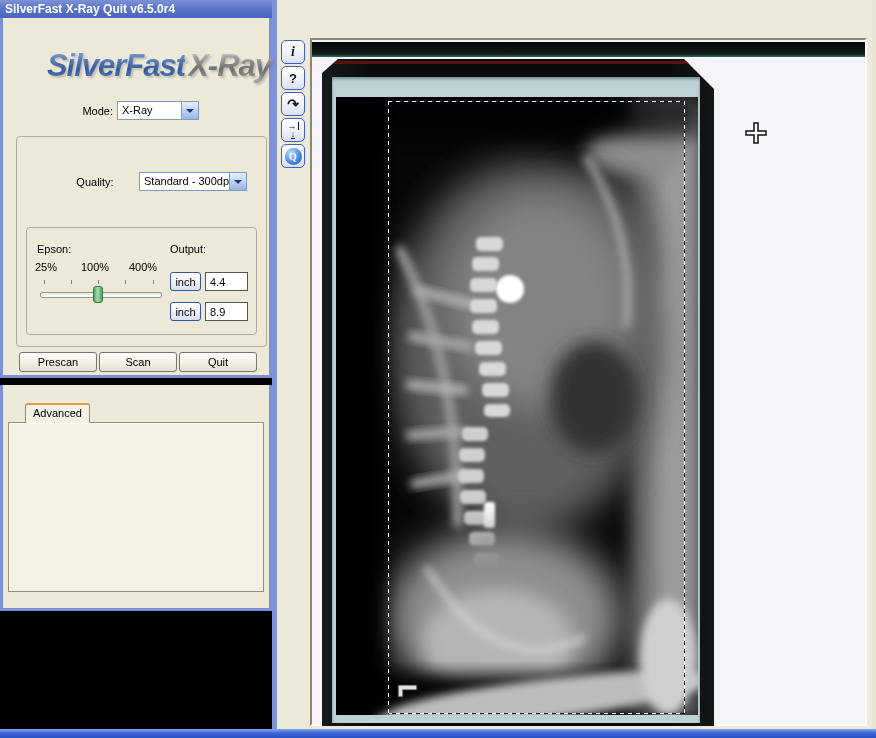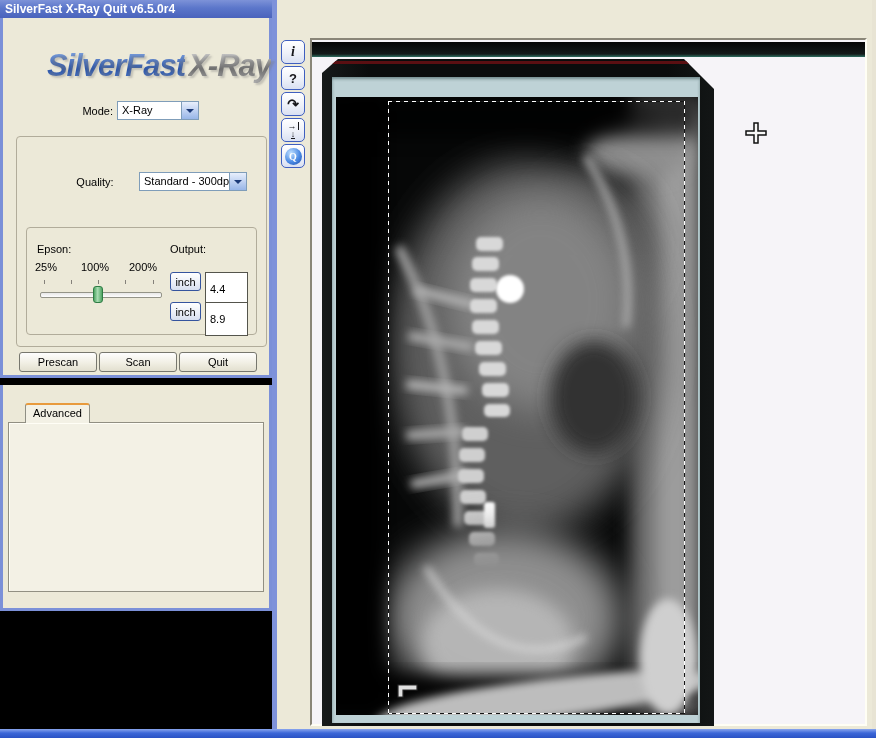--- a/index.html
+++ b/index.html
@@ -13,21 +13,21 @@
   .titlebar-settings{background:linear-gradient(180deg,#8aa0e4 0%,#5d78cc 55%,#4a66c4 100%);
     color:#fff;font-weight:bold;font-size:11px;line-height:17px;padding-left:5px;}
   .win-body{background:#ece9d8;border:3px solid #7b90d8;border-top:none;box-sizing:border-box;}
 
   .groupbox{border:1px solid #b1ac9a;border-radius:4px;}
   .xp-btn{display:flex;align-items:center;justify-content:center;box-sizing:border-box;
     border:1px solid #77776e;border-radius:3px;background:linear-gradient(180deg,#fefefe,#f1efe4 55%,#e2dfcf);
     font-size:11px;cursor:pointer;}
   .inch-btn{border:1px solid #35549e;background:linear-gradient(180deg,#ffffff,#eef1f8 50%,#d8dfef);}
   .valbox{box-sizing:border-box;border:1px solid #54544c;background:#fff;font-family:"Liberation Sans",sans-serif;
-    font-size:11px;padding:16px 4px;}
+    font-size:11px;padding:8px 4px;}
   .valbox:disabled{border:1px solid #93a7c6;color:#9aa6b6;background:#fbfbf7;}
 
   .combo{box-sizing:border-box;border:1px solid #7f9db9;background:#fff;display:flex;align-items:stretch;}
   .combo-val{flex:1;padding:2px 4px;line-height:13px;white-space:nowrap;overflow:hidden;}
   .combo-btn{width:16px;background:linear-gradient(180deg,#e8effc,#c0d2f2 50%,#98b6e8);
     border-left:1px solid #7f9db9;display:flex;align-items:center;justify-content:center;}
   .tri{width:0;height:0;border-left:4px solid transparent;border-right:4px solid transparent;border-top:4px solid #1c3a78;}
 
   .slider-track{background:linear-gradient(180deg,#e7e7e7,#fdfdfd);border:1px solid #949488;border-radius:2px;}
   .thin-track{height:2px;background:#a8a494;border-top:1px solid #8a866f;border-bottom:1px solid #fff;}
@@ -233,21 +233,21 @@
           </span>
       </div>
 
       <div class="abs groupbox" style="left:23px;top:209px;width:229px;height:106px;"></div>
 
       <div class="abs" style="left:34px;top:225px;">Epson:</div>
       <div class="abs" style="left:167px;top:225px;text-align:right;">Output:</div>
 
       <div class="abs" style="left:32px;top:243px;">25%</div>
       <div class="abs" style="left:78px;top:243px;">100%</div>
-      <div class="abs" style="left:126px;top:243px;">200%</div>
+      <div class="abs" style="left:126px;top:243px;">400%</div>
 
       <div class="abs tickmark" style="left:41px;top:262px;"></div>
       <div class="abs tickmark" style="left:68px;top:262px;"></div>
       <div class="abs tickmark" style="left:95px;top:262px;"></div>
       <div class="abs tickmark" style="left:122px;top:262px;"></div>
       <div class="abs tickmark" style="left:150px;top:262px;"></div>
 
       <div class="abs slider-track" style="left:37px;top:274px;width:120px;height:4px;"></div>
       <div class="abs thumb thumb-green" style="left:90px;top:268px;"></div>
 

